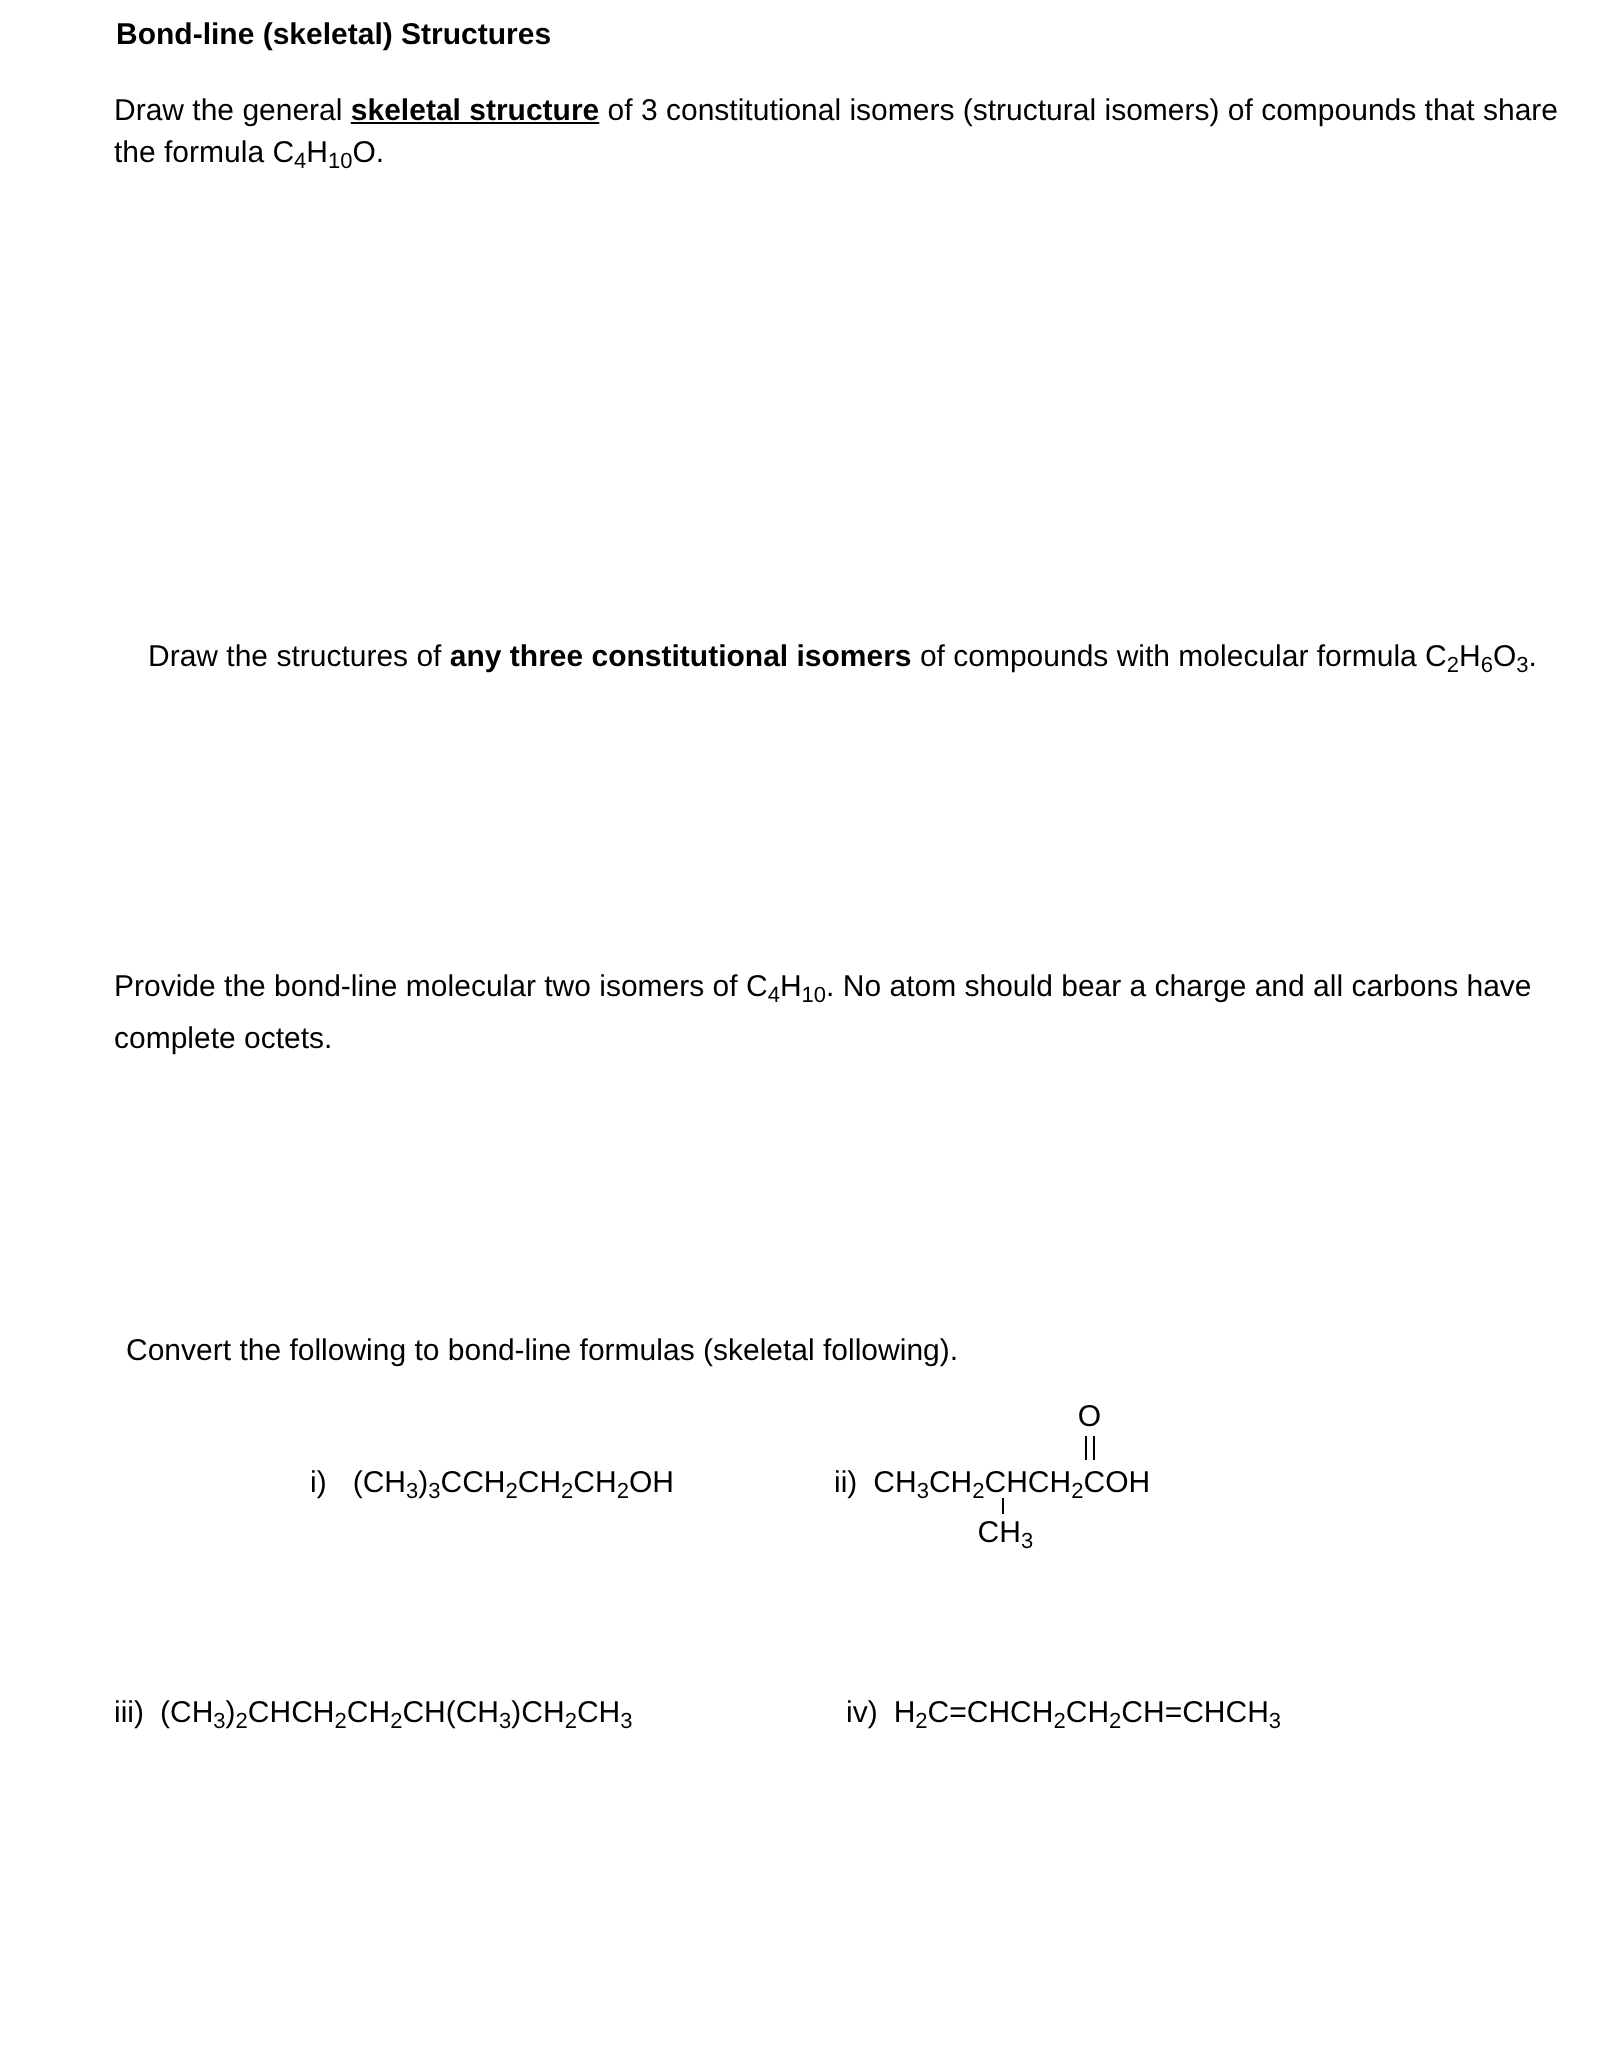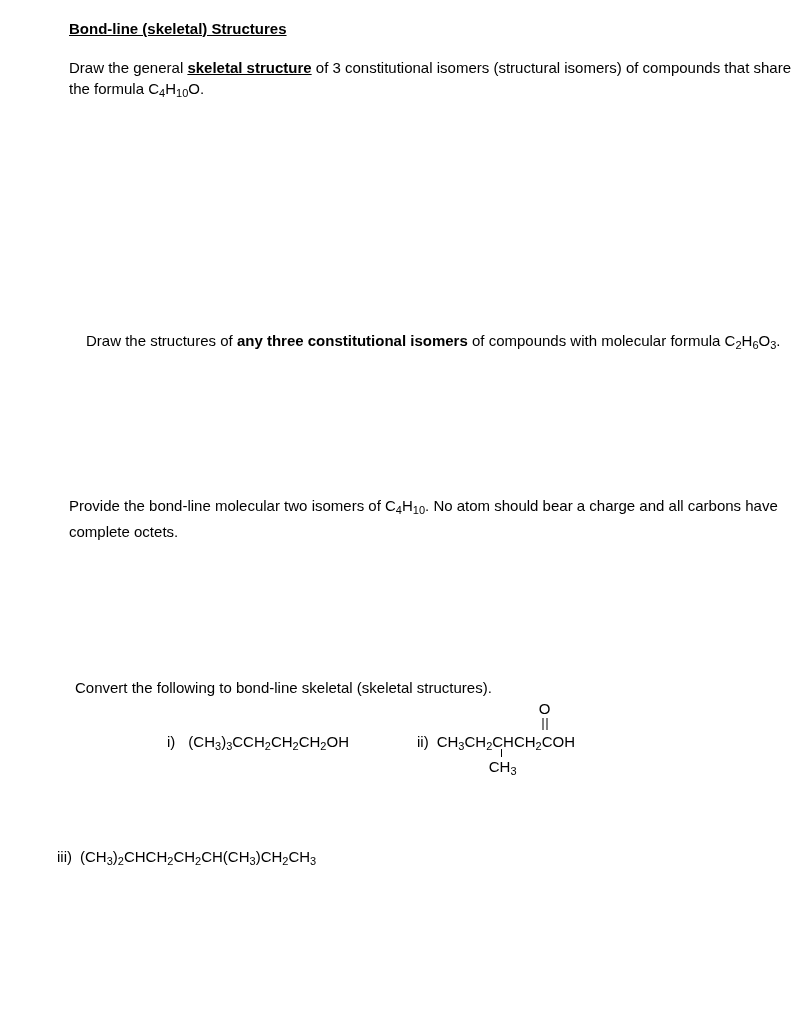--- a/index.html
+++ b/index.html
@@ -14,41 +14,40 @@
     background: #ffffff;
     font-family: "Liberation Sans", "DejaVu Sans", sans-serif;
     font-size: 15px;
     color: #000000;
     overflow: hidden;
   }
   .title {
     position: absolute;
     left: 57px;
     top: 8px;
-    margin: 12px;
+    margin: 1px;
     font-size: 15px;
     font-weight: bold;
-    text-decoration: underline;
   }
   .para {
     position: absolute;
-    margin: 12px;
+    margin: 0;
     line-height: 21px;
   }
   .p1 { left: 57px; top: 45px; width: 724px; }
   .p2 { left: 74px; top: 318px; width: 724px; }
   .p3 { left: 57px; top: 483px; width: 724px; }
   .p4 { left: 63px; top: 665px; width: 724px; }
 
   .item {
     position: absolute;
     line-height: 17px;
     white-space: nowrap;
   }
-  .item-i   { left: 167px; top: 733px; }
+  .item-i   { left: 155px; top: 733px; }
   .item-ii  { left: 417px; top: 733px; }
   .item-iii { left: 57px;  top: 848px; text-align: right; }
   .item-iv  { left: 423px; top: 848px; }
 
   .label { margin-right: 8px; }
   .item-i .label { margin-right: 13px; }
 
   .formula-rel {
     position: relative;
     display: inline-block;
@@ -95,34 +94,37 @@
 <div class="page">
 
   <h1 class="title">Bond-line (skeletal) Structures</h1>
 
   <p class="para p1"><span>Draw the general </span><span class="seg-bu">skeletal structure</span><span> of 3 constitutional isomers (structural isomers) of compounds that share the formula C</span><span class="seg-s">4</span><span>H</span><span class="seg-s">10</span><span>O.</span></p>
 
   <p class="para p2"><span>Draw the structures of </span><span class="seg-b">any three constitutional isomers</span><span> of compounds with molecular formula C</span><span class="seg-s">2</span><span>H</span><span class="seg-s">6</span><span>O</span><span class="seg-s">3</span><span>.</span></p>
 
   <p class="para p3"><span>Provide the bond-line molecular two isomers of C</span><span class="seg-s">4</span><span>H</span><span class="seg-s">10</span><span>. No atom should bear a charge and all carbons have complete octets.</span></p>
 
-  <p class="para p4">Convert the following to bond-line skeletal (skeletal structures).</p>
+  <p class="para p4">Convert the following to bond-line formulas (skeletal following).</p>
 
   <div class="item item-i">
     <span class="label">i)</span><span class="formula"><span>(CH</span><span class="seg-s">3</span><span>)</span><span class="seg-s">3</span><span>CCH</span><span class="seg-s">2</span><span>CH</span><span class="seg-s">2</span><span>CH</span><span class="seg-s">2</span><span>OH</span></span>
   </div>
 
   <div class="item item-ii">
     <span class="label">ii)</span><span class="formula formula-rel">
       <span><span>CH</span><span class="seg-s">3</span><span>CH</span><span class="seg-s">2</span><span>CHCH</span><span class="seg-s">2</span><span>COH</span></span>
       <span class="carbonyl-o">O</span>
       <span class="dbond"></span>
       <span class="vbond"></span>
       <span class="branch"><span>CH</span><span class="seg-s">3</span></span>
     </span>
   </div>
 
   <div class="item item-iii">
     <span class="label">iii)</span><span class="formula"><span>(CH</span><span class="seg-s">3</span><span>)</span><span class="seg-s">2</span><span>CHCH</span><span class="seg-s">2</span><span>CH</span><span class="seg-s">2</span><span>CH(CH</span><span class="seg-s">3</span><span>)CH</span><span class="seg-s">2</span><span>CH</span><span class="seg-s">3</span></span>
   </div>
 
+  <div class="item item-iv">
+    <span class="label">iv)</span><span class="formula"><span>H</span><span class="seg-s">2</span><span>C=CHCH</span><span class="seg-s">2</span><span>CH</span><span class="seg-s">2</span><span>CH=CHCH</span><span class="seg-s">3</span></span>
+  </div>
 
 </div>
 
 </body></html>

